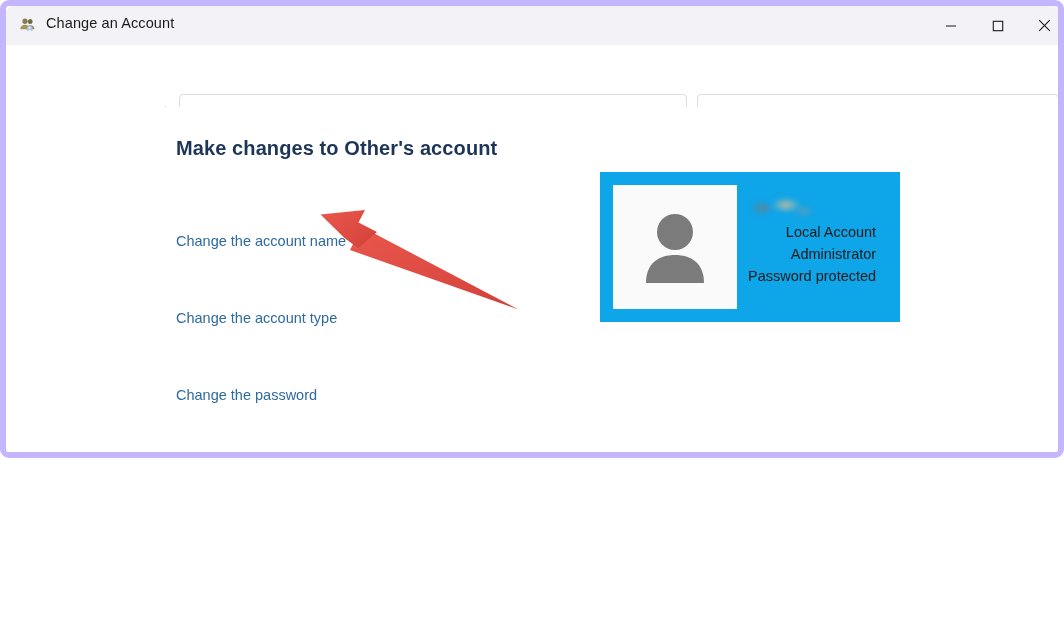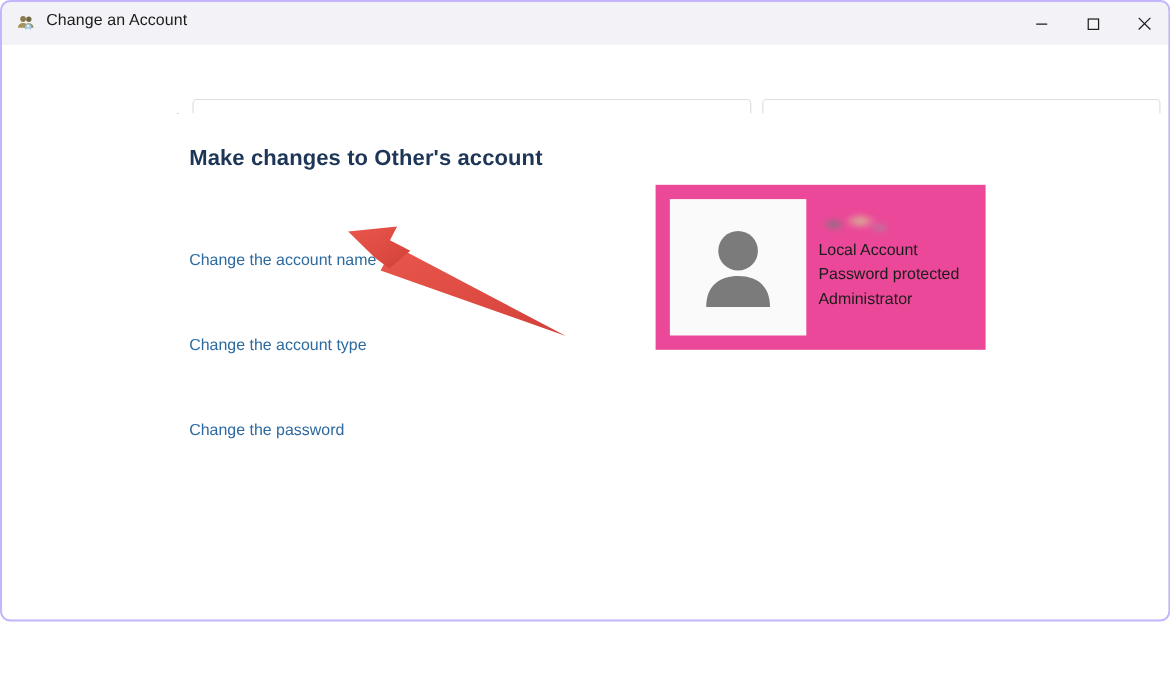--- a/index.html
+++ b/index.html
@@ -12,25 +12,25 @@
     height: 631px;
     overflow: hidden;
     font-family: "Liberation Sans", sans-serif;
     -webkit-font-smoothing: antialiased;
   }
 
   .window {
     position: absolute;
     left: 0; top: 0;
     width: 1064px;
-    height: 565px;
+    height: 458px;
     box-sizing: border-box;
     background: #ffffff;
     border-radius: 9px 9px 9px 9px;
-    border: 2px solid #c4b5fd;
+    border: 6px solid #c4b5fd;
     overflow: hidden;
   }
 
   
   .titlebar {
     position: absolute;
     left: 0; top: 0;
     width: 1062px;
     height: 39px;
     background: #f3f3f7;
@@ -203,21 +203,22 @@
     white-space: nowrap;
     margin-top: 48px;
   }
   .link-item.spaced { margin-top: 9px; }
 
   
   .account-panel {
     position: absolute;
     left: 594px; top: 65px;
     width: 300px; height: 150px;
-    background: #ec4899;
+    background: #0ea5e9;
+    text-align: right;
   }
   .avatar-box {
     position: absolute;
     left: 13px; top: 13px;
     width: 124px; height: 124px;
     background: #fafafa;
     display: flex;
     align-items: center;
     justify-content: center;
   }
@@ -372,22 +373,22 @@
     <div class="account-panel">
       <div class="avatar-box">
         <svg width="92" height="92" viewBox="0 0 92 92">
           <circle cx="46" cy="31" r="18" fill="#7b7b7b"></circle>
           <path d="M17 82 C17 62 30 54 46 54 C62 54 75 62 75 82 Z" fill="#7b7b7b"></path>
         </svg>
       </div>
       <div class="account-info">
         <div class="blurred-name"></div>
         <div class="acct-line">Local Account</div>
+        <div class="acct-line">Administrator</div>
         <div class="acct-line">Password protected</div>
-        <div class="acct-line">Administrator</div>
       </div>
     </div>
   </div>
 
   <svg class="annotation" width="1062" height="631" viewBox="0 0 1062 631">
     <defs>
       <linearGradient id="arrowGrad" x1="0" y1="0" x2="1" y2="1">
         <stop offset="0%" stop-color="#e8564c"></stop>
         <stop offset="60%" stop-color="#dd4a41"></stop>
         <stop offset="100%" stop-color="#cf4038"></stop>

